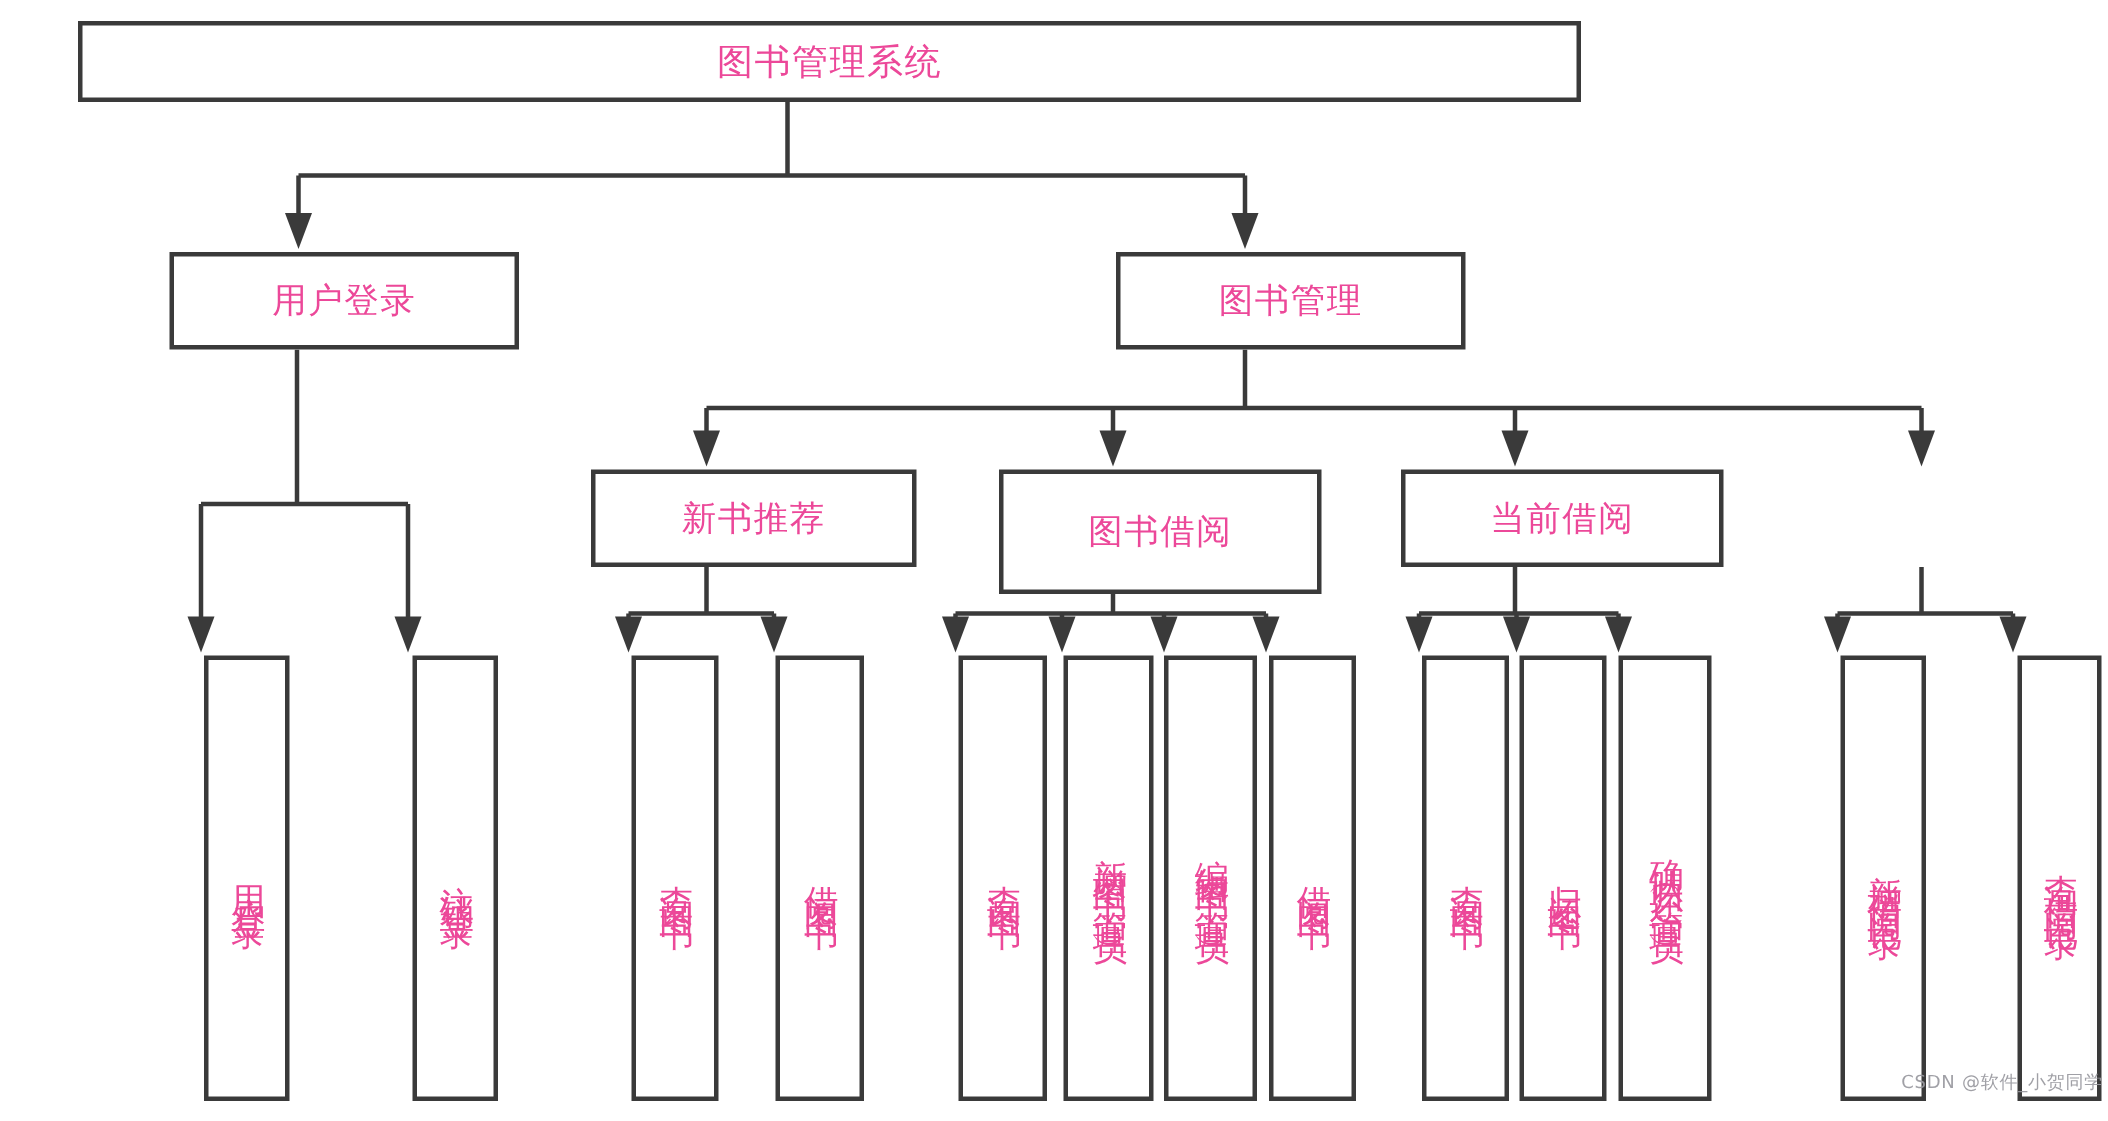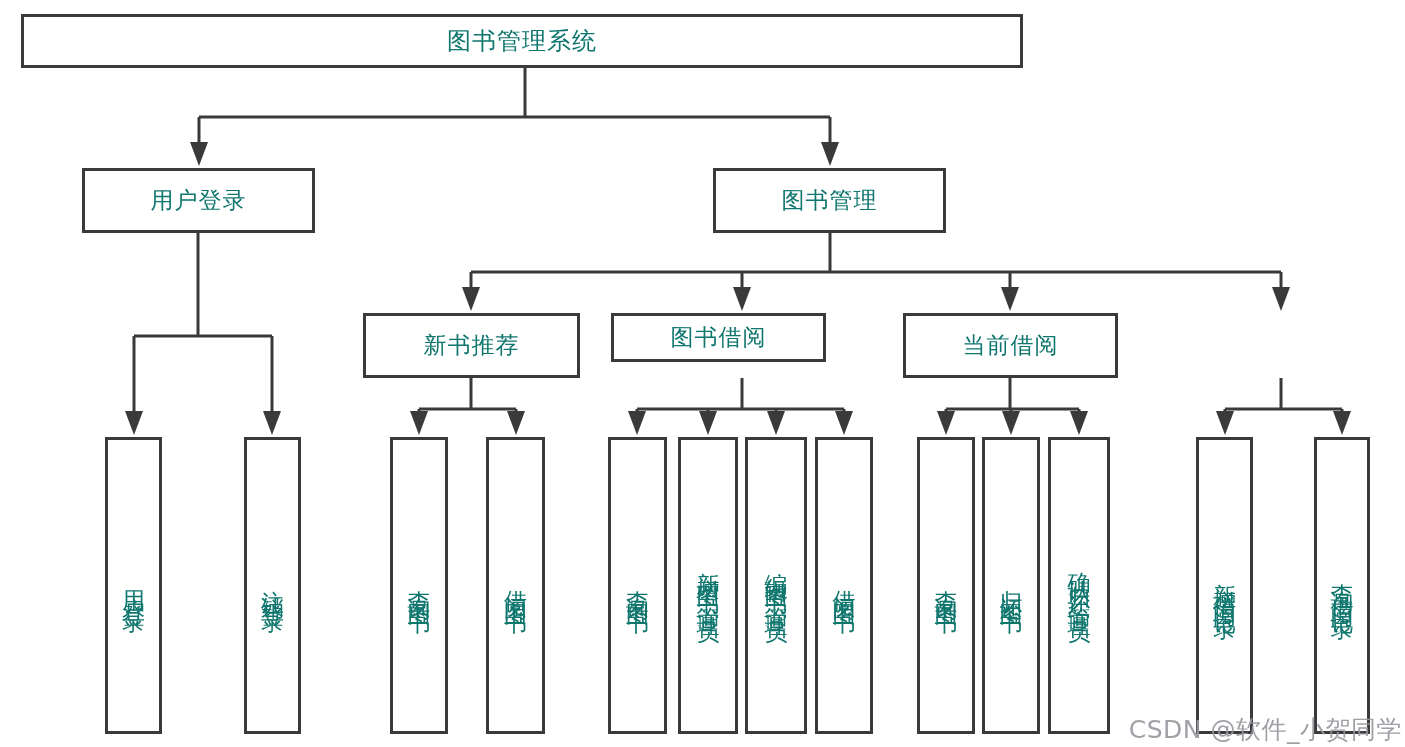--- a/index.html
+++ b/index.html
@@ -18,43 +18,44 @@
     z-index: 1;
   }
   .node {
     position: absolute;
     box-sizing: border-box;
     background: #ffffff;
     border: 3px solid #3a3a3a;
     display: flex;
     align-items: center;
     justify-content: center;
-    color: #0f766e;
+    color: #ec4899;
     z-index: 2;
+    margin-left: 31px;
   }
   .node-h {
     font-size: 23px;
     letter-spacing: 1px;
     white-space: nowrap;
   }
   .node-root { font-size: 24px; }
   .node-v {
     font-size: 23px;
   }
   .node-v .vtext {
     writing-mode: vertical-rl;
     text-orientation: mixed;
     letter-spacing: 7px;
     line-height: 1;
   }
   .watermark {
     position: absolute;
     right: 3px;
     top: 713px;
-    font-size: 25px;
+    font-size: 12px;
     color: rgba(152, 152, 158, 0.92);
     letter-spacing: 0.5px;
     white-space: nowrap;
     z-index: 3;
   }
 </style>
 </head>
 <body>
 
 <div id="canvas">
@@ -91,21 +92,21 @@
       <path d="M1342 435 l-9 -24 h18 z"></path>
     </g>
   </svg>
 
   <div class="node node-h node-root" style="left:21px; top:14px; width:1002px; height:54px;">图书管理系统</div>
 
   <div class="node node-h" style="left:82px; top:168px; width:233px; height:65px;">用户登录</div>
   <div class="node node-h" style="left:713px; top:168px; width:233px; height:65px;font-family:Liberation Mono, monospace;">图书管理</div>
 
   <div class="node node-h" style="left:363px; top:313px; width:217px; height:65px;">新书推荐</div>
-  <div class="node node-h" style="left:611px; top:313px; width:215px; height:49px;">图书借阅</div>
+  <div class="node node-h" style="left:635px; top:313px; width:215px; height:83px;">图书借阅</div>
   <div class="node node-h" style="left:903px; top:313px; width:215px; height:65px;">当前借阅</div>
 
   <div class="node node-v" style="left:105px; top:437px; width:57px; height:297px;">
     <span class="vtext">用户登录</span>
   </div>
   <div class="node node-v" style="left:244px; top:437px; width:57px; height:297px;">
     <span class="vtext">注销登录</span>
   </div>
 
   <div class="node node-v" style="left:390px; top:437px; width:58px; height:297px;">

